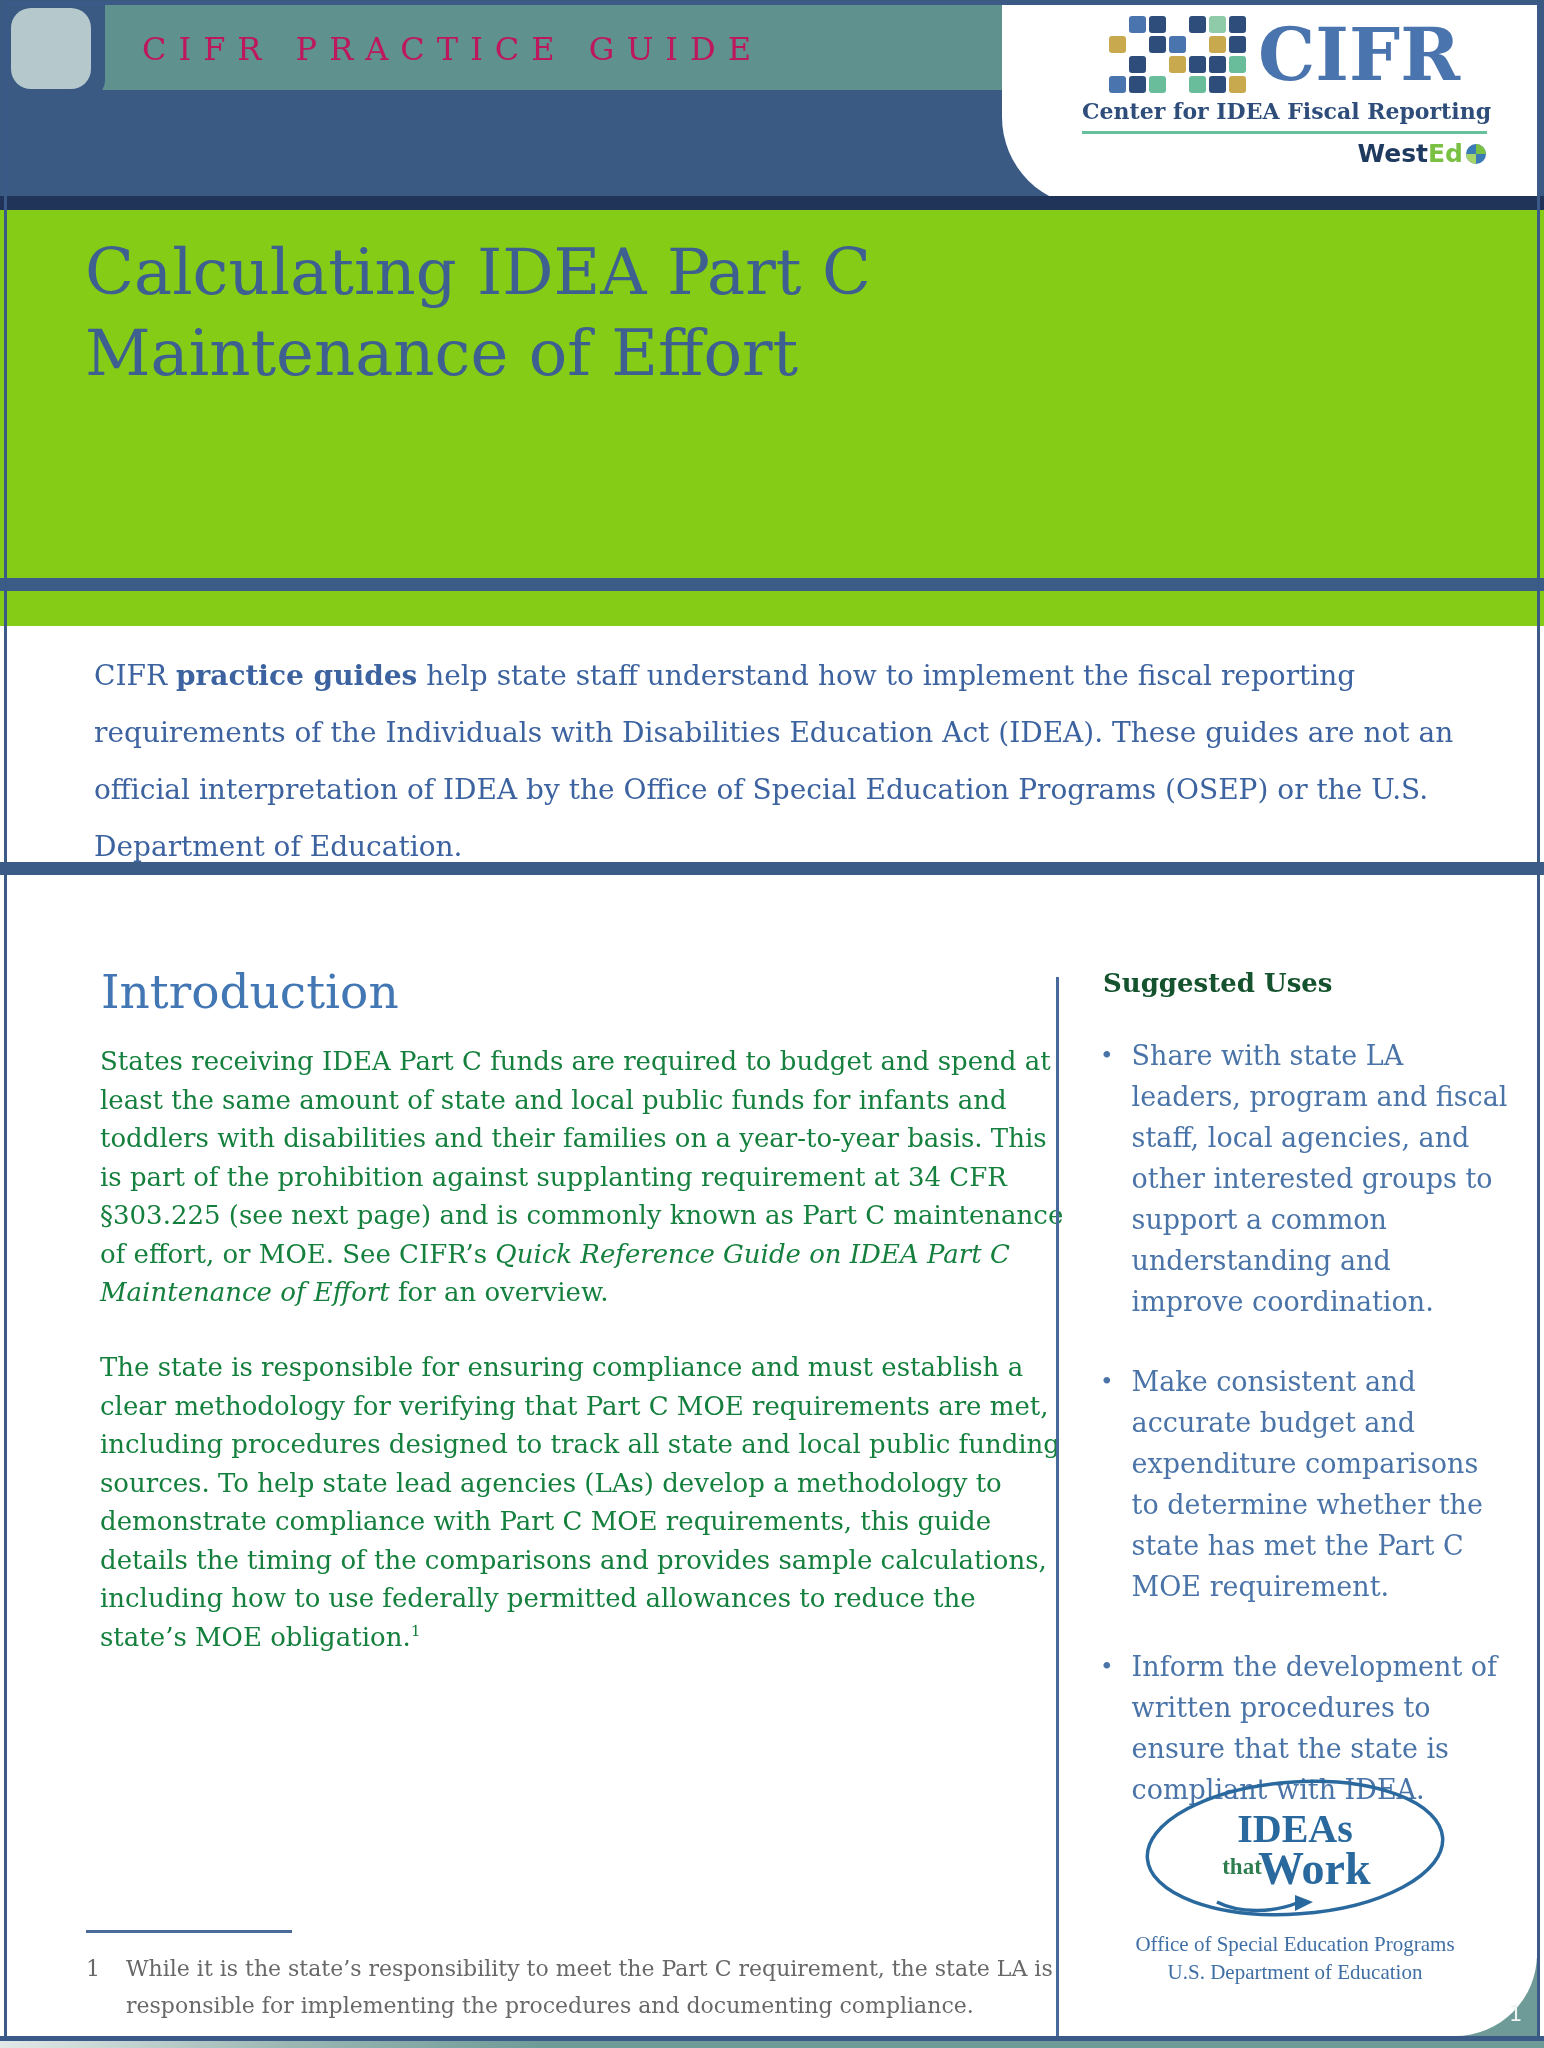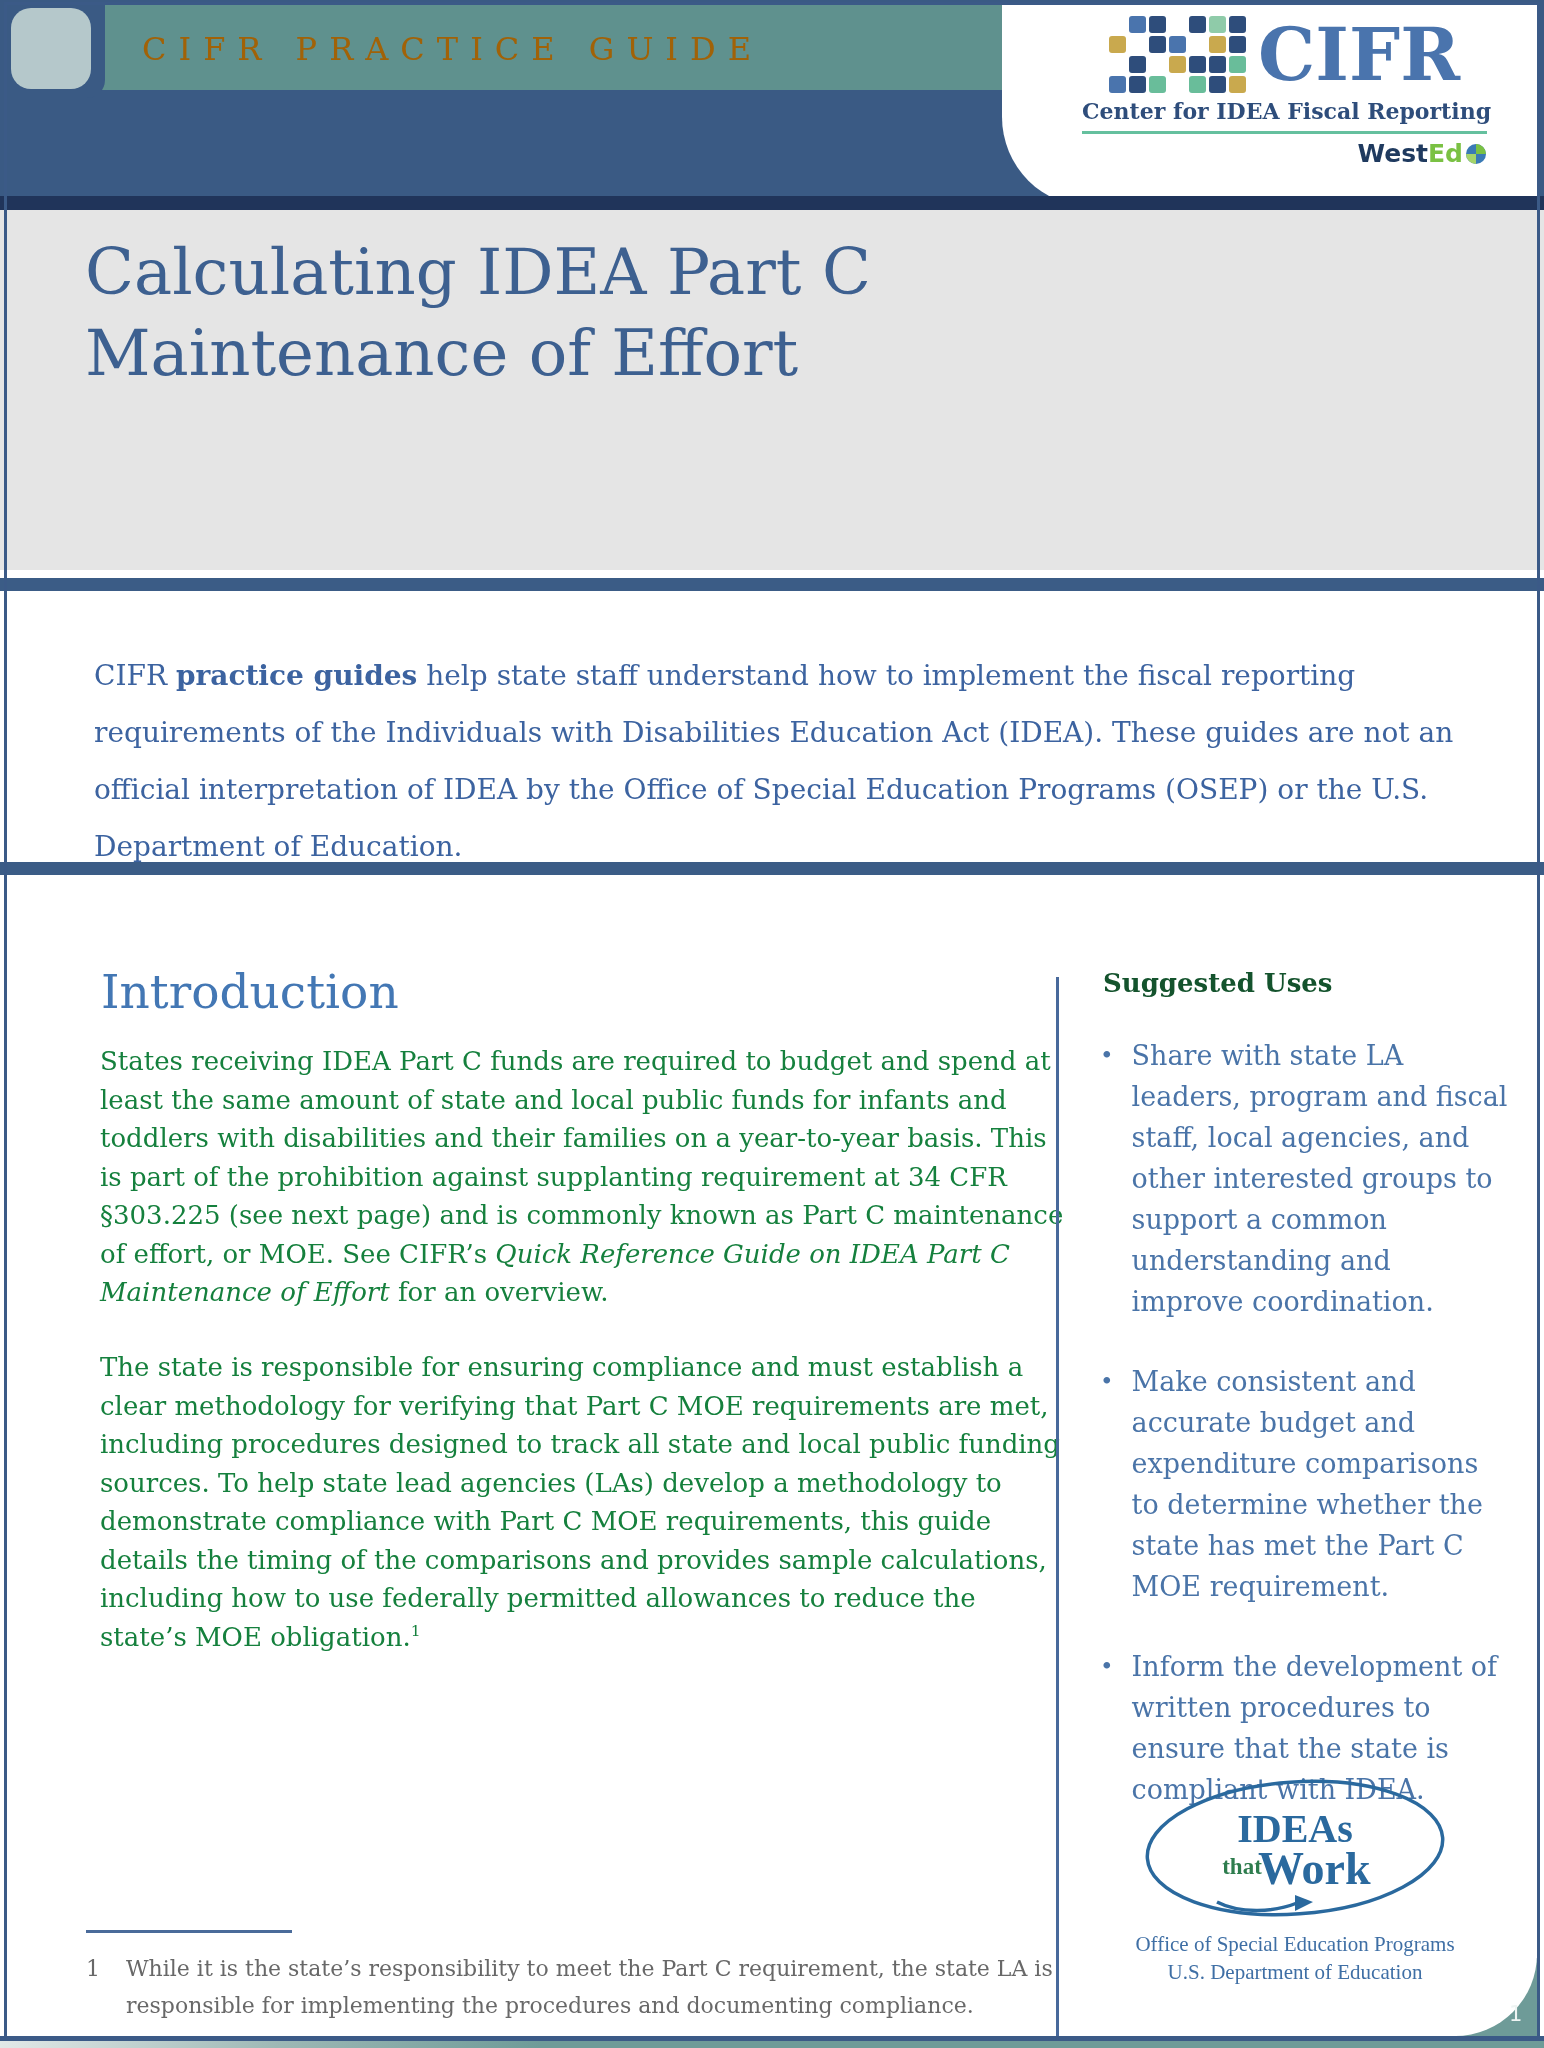--- a/index.html
+++ b/index.html
@@ -5,38 +5,38 @@
   *{box-sizing:border-box}
   html,body{margin:0;padding:0;background:#fff}
   .page{position:relative;width:1544px;height:2048px;background:#fff;overflow:hidden;font-family:"DejaVu Serif",serif}
   .abs{position:absolute}
 
   
   .header-band{left:0;top:0;width:100%;height:196px;background:#3a5a84}
   .teal-band{left:4px;top:4px;width:998px;height:86px;background:#5f918e}
   .corner-navy{left:4px;top:4px;width:101px;height:94px;background:#3a5a84;border-radius:0 0 18px 0}
   .corner-light{left:11px;top:8px;width:80px;height:81px;background:#b5c8cb;border-radius:20px}
-  .kicker{left:142px;top:30px;color:#a16207;font-size:32px;letter-spacing:12px;white-space:nowrap}
+  .kicker{left:142px;top:30px;color:#be185d;font-size:32px;letter-spacing:12px;white-space:nowrap}
 
   .logo-panel{left:1002px;top:4px;width:535px;height:203px;background:#fff;border-bottom-left-radius:90px}
   .logo-inner{position:absolute;left:80px;top:12px;width:405px}
   .logo-row{display:flex;align-items:center;justify-content:center;gap:12px}
   .mosaic{display:grid;grid-template-columns:repeat(7,17px);grid-auto-rows:17px;gap:3px}
   .mcell{border-radius:3px}
   .cifr-word{font-size:72px;font-weight:700;color:#4a74ad;line-height:1}
   .tagline{margin-top:5px;text-align:center;font-size:22px;font-weight:700;color:#2e4d7b;white-space:nowrap}
   .logo-rule{margin-top:7px;height:3px;background:#65c09e}
   .wested{margin-top:5px;text-align:right;font-family:"DejaVu Sans",sans-serif;font-weight:700;font-size:25px;color:#1f3a5f}
   .wested .ed{color:#7ac143}
   .globe{display:inline-block;vertical-align:-3px;margin-left:2px}
 
   .navy-bar{left:0;top:196px;width:100%;height:14px;background:#20345a}
 
   
-  .title-block{left:0;top:210px;width:100%;height:360px;background:#e5e5e5}
+  .title-block{left:0;top:210px;width:100%;height:416px;background:#84cc16}
   .page-title{position:absolute;left:85px;top:22px;width:990px;font-size:64px;line-height:81px;color:#3d6090;font-weight:400}
 
   .bar{left:0;width:100%;height:13px;background:#3b5c86}
   .bar-a{top:578px}
   .bar-b{top:862px}
 
   .intro-note{left:85px;top:638px;width:1400px;font-size:28px;line-height:57px;color:#3c63a0}
   .intro-note b{font-weight:700}
 
   

